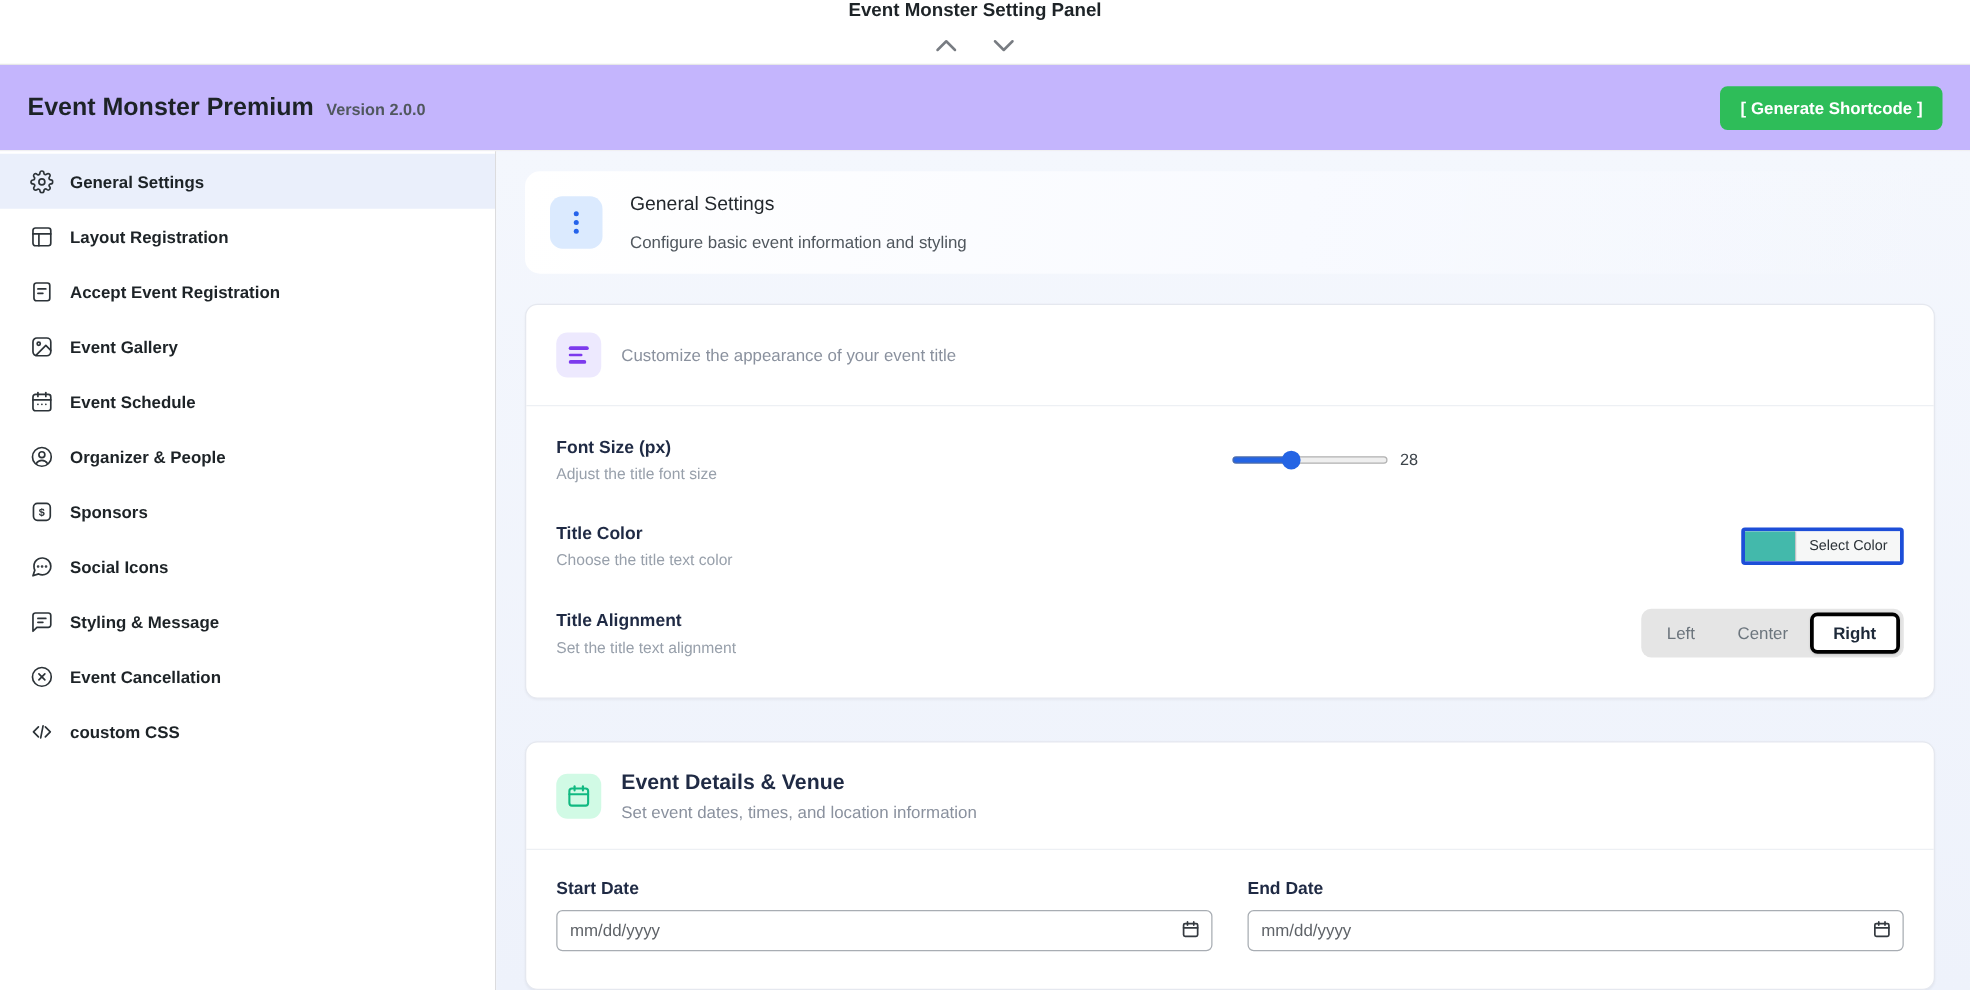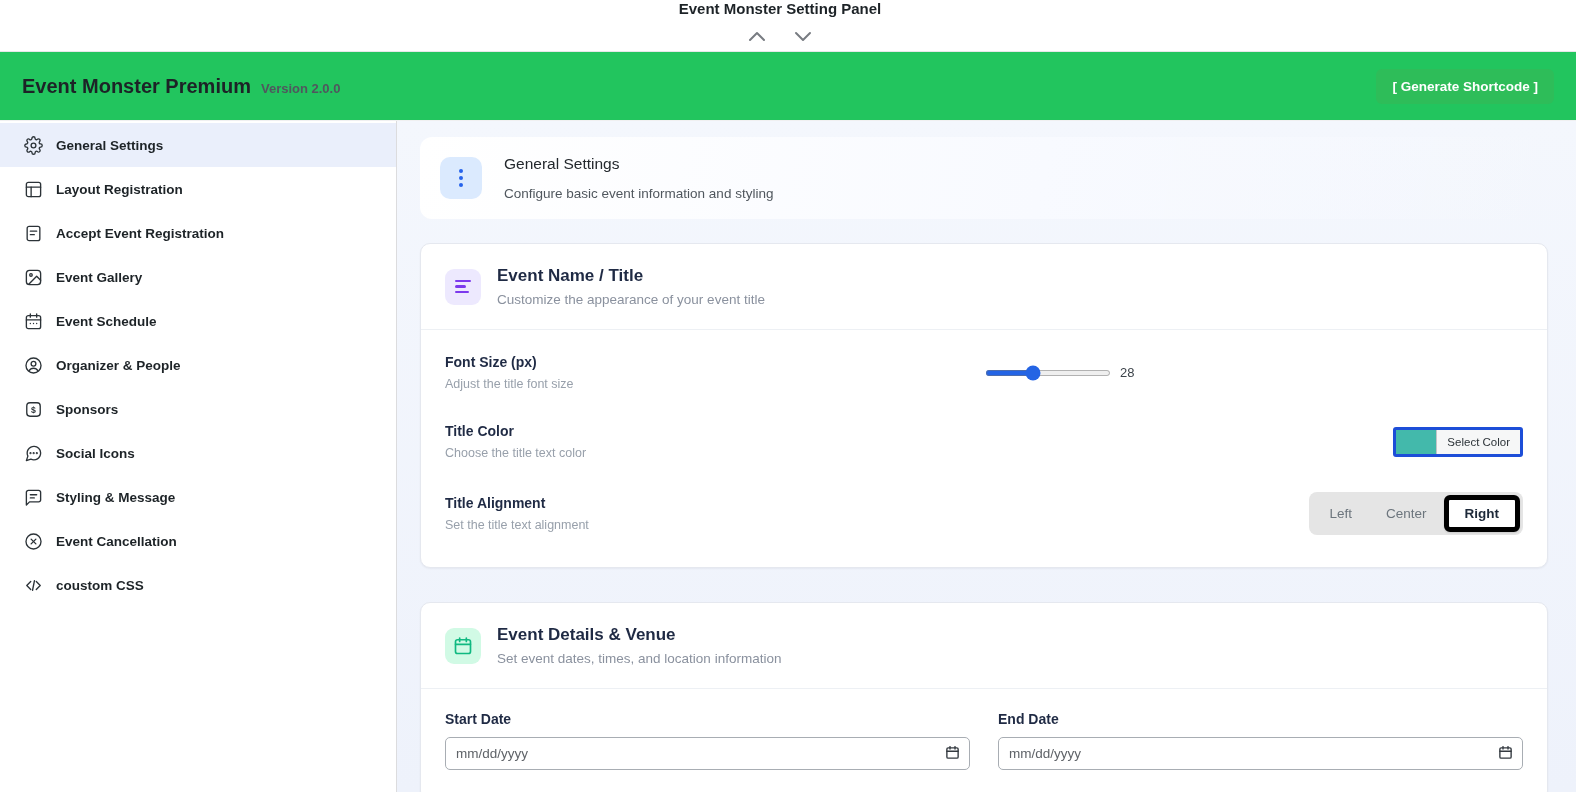--- a/index.html
+++ b/index.html
@@ -8,21 +8,21 @@
 
   
   .topbar { height:52px; display:flex; align-items:center; justify-content:space-between;
     padding:0 24px 0 8px; border-bottom:1px solid #e6e7e8; background:#fff;flex-direction:column; }
   .topbar-title { font-size:15px; font-weight:600; color:#1d2327; }
   .topbar-controls { display:flex; gap:16px; }
   .chev-btn { background:none; border:none; cursor:pointer; padding:4px; color:#787c82; display:flex; }
 
   
   .pagehead { height:69px; display:flex; align-items:center; justify-content:space-between;
-    padding:0 22px; background:#22c55e; border-bottom:1px solid #f0f0f1; }
+    padding:0 22px; background:#c4b5fd; border-bottom:1px solid #f0f0f1; }
   .ph-left { display:flex; align-items:baseline; gap:10px; }
   .ph-title { font-size:20px; font-weight:800; color:#1d2327; }
   .ph-version { font-size:13px; font-weight:700; color:#50575e; }
   .gen-btn { background:var(--accent-green,#2ebd59); color:#fff; border:none; border-radius:6px;
     font-family:"Liberation Sans",sans-serif; font-size:13.5px; font-weight:700;
     padding:10px 16px; cursor:pointer; }
 
   
   .layout { display:flex; height:671px; }
 
@@ -73,21 +73,21 @@
   .color-ctl { display:flex; border:3px solid #1d4ed8; border-radius:3px; overflow:hidden;
     height:30px; cursor:pointer; background:#f6f7f7; }
   .color-swatch { width:40px; background:var(--swatch-teal,#43b9ab); }
   .color-btn-label { display:flex; align-items:center; padding:0 10px; font-size:11.5px;
     color:#2c3338; border-left:1px solid #c3c4c7; background:#f6f7f7; }
 
   .seg { display:flex; background:#e5e5e5; border-radius:8px; padding:3px; }
   .seg button { border:none; background:transparent; border-radius:6px; padding:7px 17px;
     font-family:"Liberation Sans",sans-serif; font-size:13.5px; font-weight:500; color:#6c757d; cursor:pointer; }
   .seg button.selected { background:#fff; color:#1d2939; font-weight:700;
-    border:5px solid #000000; box-shadow:0 1px 2px rgba(0,0,0,.12); padding:6px 16px; }
+    border:3px solid #000000; box-shadow:0 1px 2px rgba(0,0,0,.12); padding:6px 16px; }
 
   .fields { display:grid; grid-template-columns:1fr 1fr; gap:28px; padding:22px 24px 30px; }
   .field-label { font-size:14px; font-weight:700; color:#1f2a44; margin-bottom:10px; }
   .date-wrap { position:relative; }
   .date-input { width:100%; height:33px; border:1px solid #a8adb3; border-radius:5px;
     padding:0 34px 0 10px; font-family:"Liberation Sans",sans-serif; font-size:13.5px; color:#1d2327; background:#fff; }
   .date-input::placeholder { color:#5f6368; }
   .cal-icon { position:absolute; right:10px; top:8px; color:#343a40; display:flex; }
 </style>
 </head>
@@ -268,21 +268,20 @@
     <div class="card">
       <div class="card-head">
         <div class="card-icon purple">
           <span class="bars">
               <i></i>
               <i></i>
               <i></i>
             </span>
         </div>
         <div>
-          <div class="card-title">Event Name / Title</div>
           <div class="card-sub">Customize the appearance of your event title</div>
         </div>
       </div>
       <div class="card-divider"></div>
       <div class="card-body">
 
         <div class="setting-row">
           <div>
             <div class="row-label">Font Size (px)</div>
             <div class="row-desc">Adjust the title font size</div>

